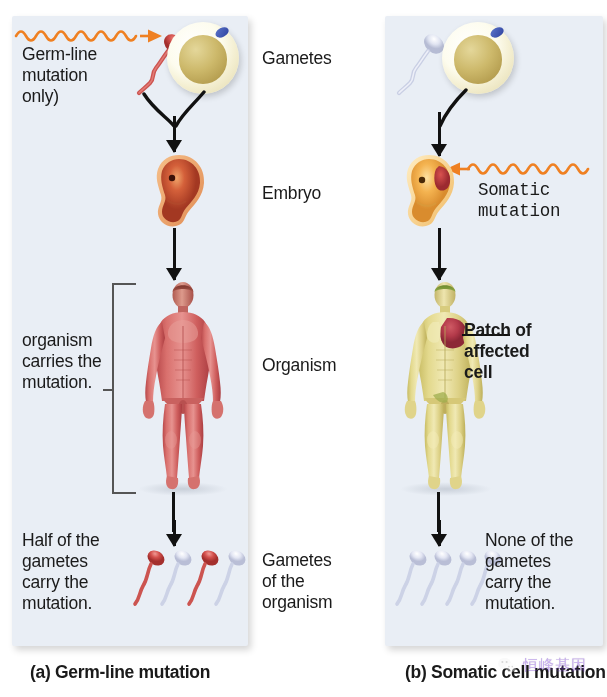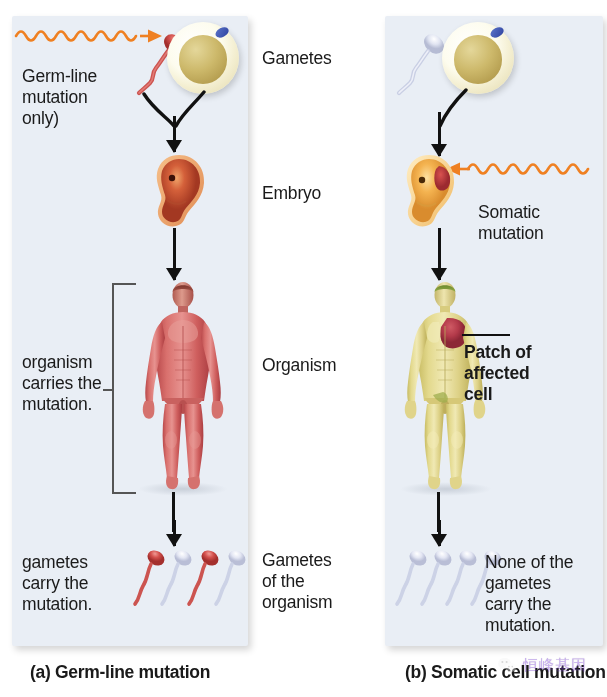--- a/index.html
+++ b/index.html
@@ -4,21 +4,21 @@
 <style>
   html,body{margin:0;padding:0;background:#ffffff;}
   body{width:607px;height:697px;position:relative;overflow:hidden;
        font-family:"Liberation Sans","DejaVu Sans",sans-serif;color:#1a1a1a;}
 
   .panel{position:absolute;background:#e9eef5;border-radius:2px;
          box-shadow:3px 4px 7px rgba(0,0,0,0.17);}
   #panel-a{left:12px;top:16px;width:236px;height:630px;}
   #panel-b{left:385px;top:16px;width:218px;height:630px;}
 
-  .txt{position:absolute;font-size:17.5px;line-height:21px;letter-spacing:-0.2px;margin-top:22px;}
+  .txt{position:absolute;font-size:17.5px;line-height:21px;letter-spacing:-0.2px;}
   .caption{position:absolute;font-size:17.5px;font-weight:bold;letter-spacing:-0.3px;margin-left:24px;}
   .centerlabel{position:absolute;font-size:17.5px;line-height:21px;letter-spacing:-0.2px;}
 
   
   .arrow{position:absolute;}
   .arrow .shaft{position:absolute;left:50%;top:0;width:3px;margin-left:-1.5px;
                 background:#111;height:100%;}
   .arrow .head{position:absolute;left:50%;bottom:-1px;margin-left:-8px;
                width:0;height:0;border-left:8px solid transparent;
                border-right:8px solid transparent;border-top:13px solid #111;}
@@ -207,20 +207,21 @@
   </svg>
 </div>
 
 <div class="plainline" style="left:172px;top:492px;height:40px;"></div>
 <div class="arrow" style="left:165px;top:520px;width:18px;height:26px;">
   <div class="shaft"></div>
     <div class="head"></div>
 </div>
 
 <div class="txt" style="left:22px;top:530px;width:110px;">
+  <div>Half of the</div>
   <div>gametes</div>
   <div>carry the</div>
   <div>mutation.</div>
 </div>
 
 <div class="sperm" style="left:130px;top:546px;width:120px;height:72px;">
   <svg width="120" height="72" viewBox="0 0 120 72">
     <defs>
       <radialGradient id="hR" cx="33%" cy="28%">
         <stop offset="0%" stop-color="#f09a94"></stop>
@@ -296,21 +297,21 @@
 </div>
 
 <div class="squiggle" style="left:444px;top:155px;width:152px;height:26px;">
   <svg width="152" height="26" viewBox="0 0 152 26">
     <path d="M24,14 q5,-9 10,0 t10,0 t10,0 t10,0 t10,0 t10,0 t10,0 t10,0 t10,0 t10,0 t10,0 t10,0" fill="none" stroke="#ef8022" stroke-width="2.6" stroke-linecap="round"></path>
     <path d="M9,14 L26,14" stroke="#ef8022" stroke-width="2.6"></path>
     <path d="M16,7.5 L2,14 L16,20.5 Z" fill="#ef8022"></path>
   </svg>
 </div>
 
-<div class="txt" style="left:478px;top:180px;width:110px;">
+<div class="txt" style="left:478px;top:180px;width:110px;font-family:Liberation Mono, monospace;">
   <div>Somatic</div>
   <div>mutation</div>
 </div>
 
 <div class="embryo" style="left:395px;top:152px;width:68px;height:78px;">
   <svg width="68" height="78" viewBox="0 0 68 78">
     <defs>
       <radialGradient id="embB" cx="40%" cy="30%">
         <stop offset="0%" stop-color="#fde1a3"></stop>
           <stop offset="45%" stop-color="#f4b350"></stop>

